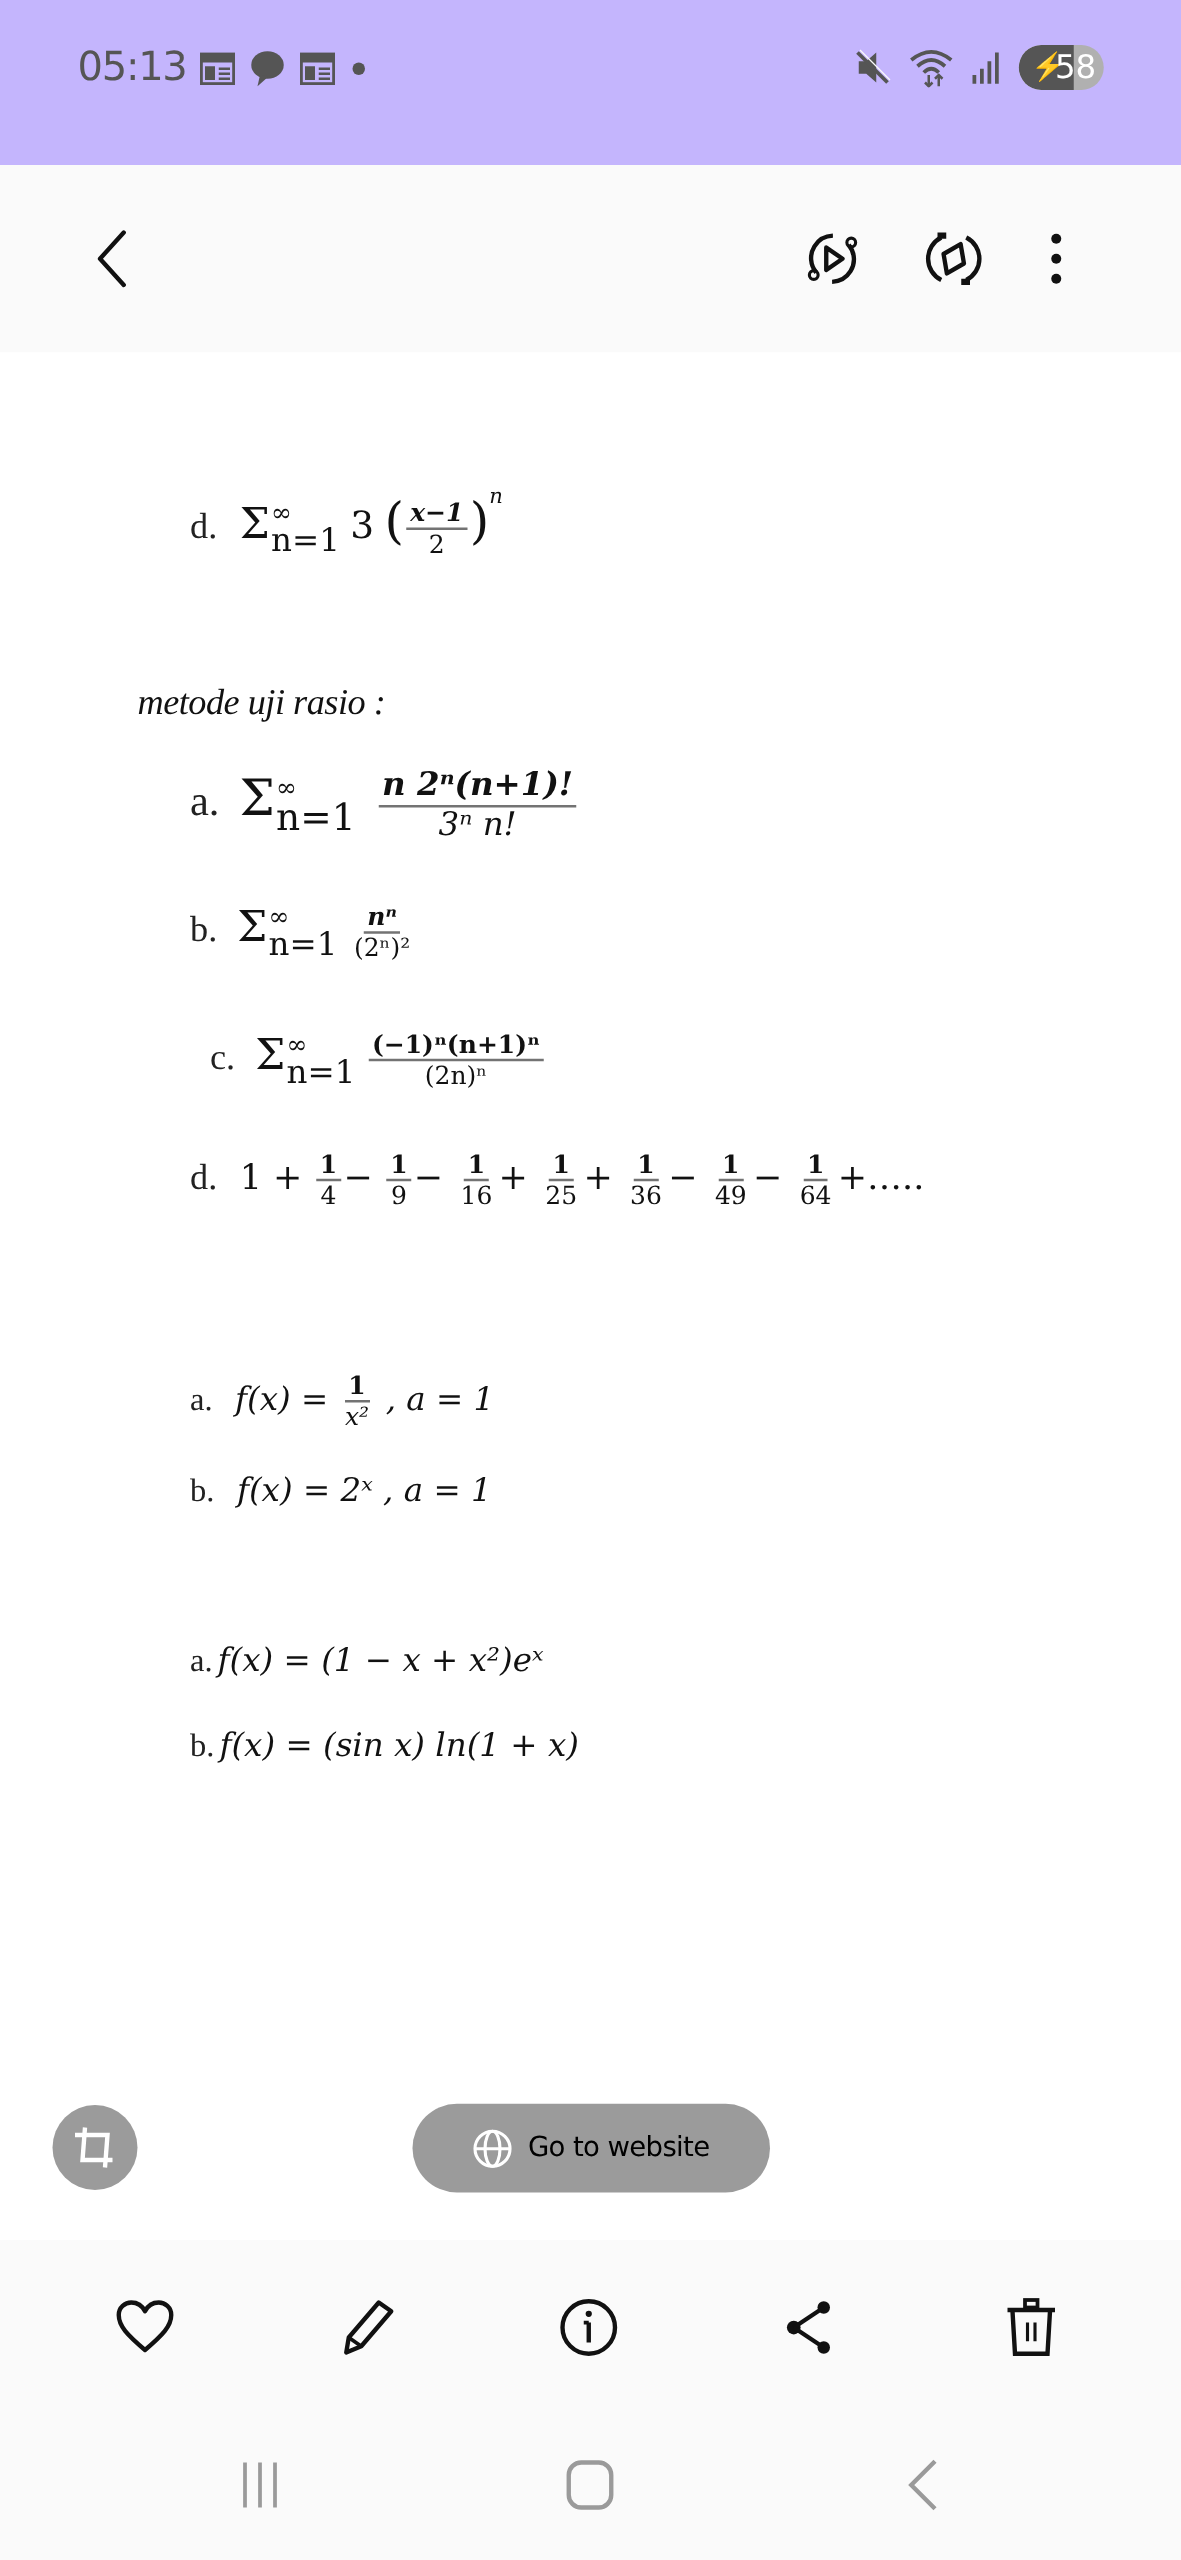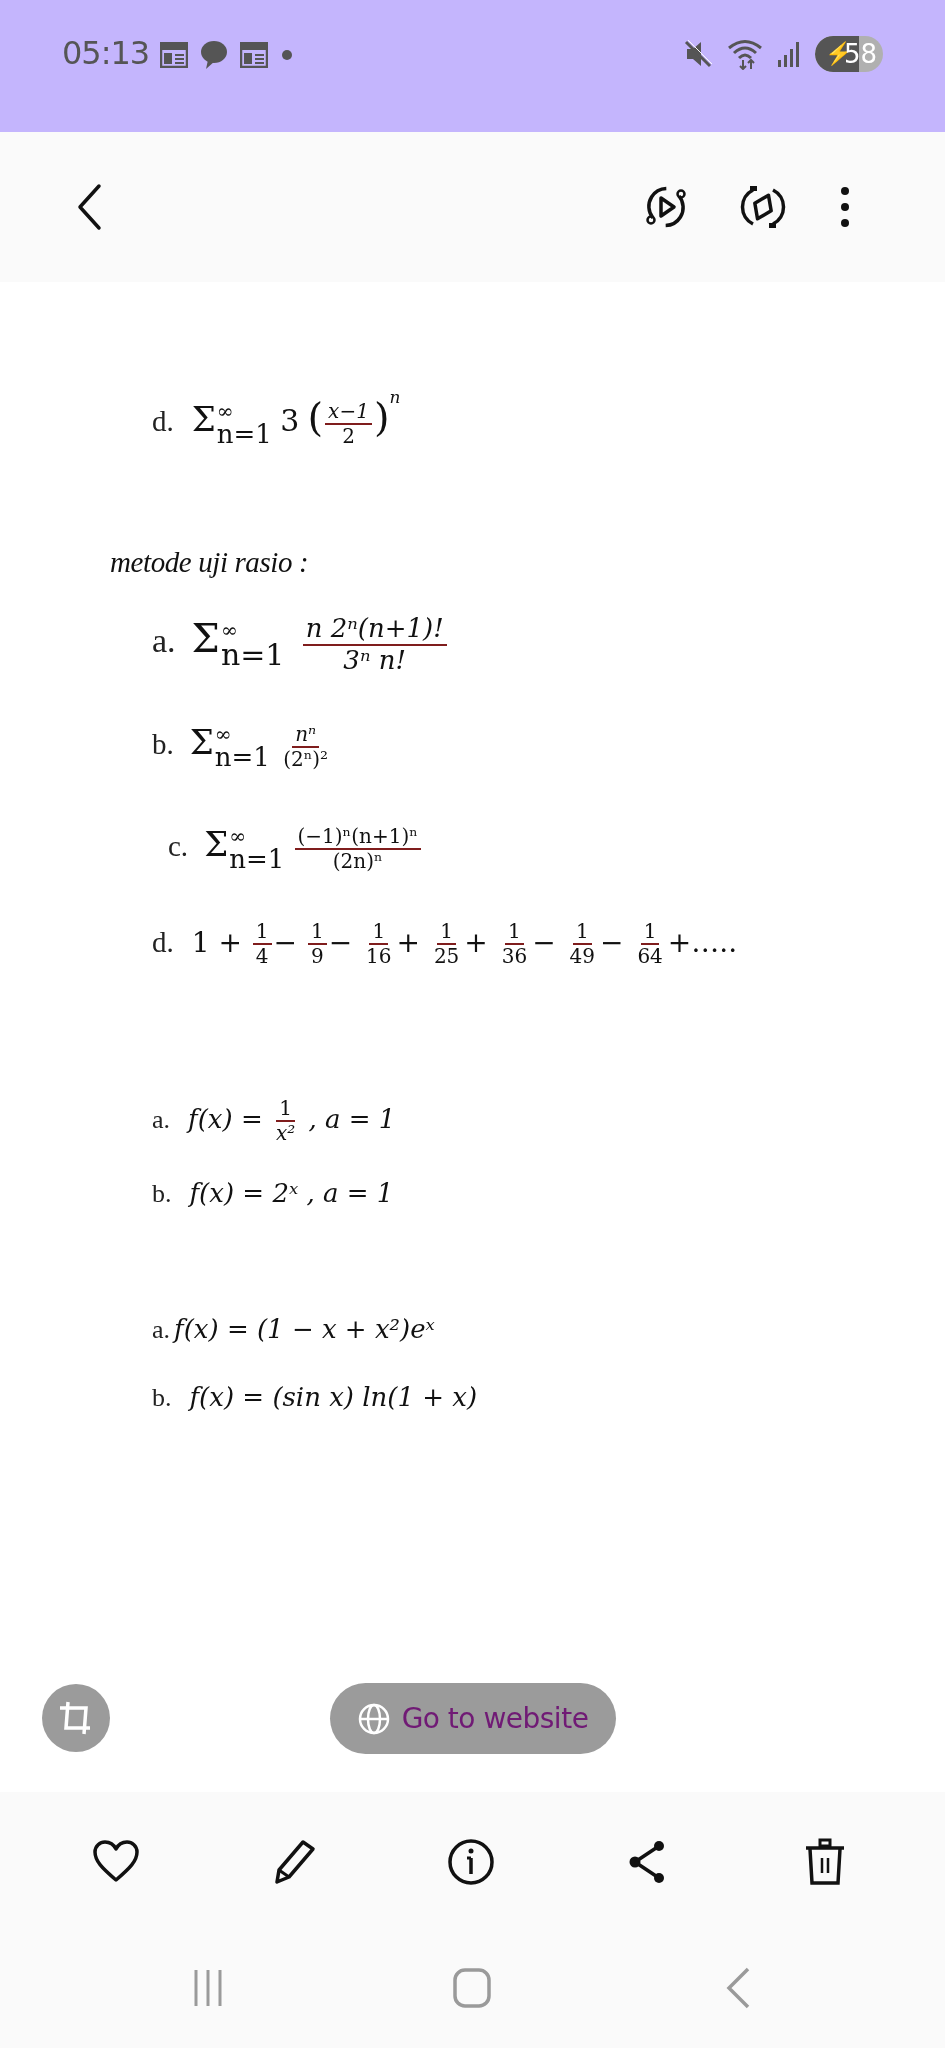--- a/index.html
+++ b/index.html
@@ -21,32 +21,32 @@
   .hdr-btn { position: absolute; top: 45px; width: 60px; height: 60px; display: flex; align-items: center; justify-content: center; cursor: pointer; }
 
   
   .doc { position: absolute; left: 0; top: 282px; width: 945px; height: 1510px; background: #ffffff; font-family: "Liberation Serif", serif; }
   .line { position: absolute; white-space: nowrap; }
   .qtext { font-size: 29px; color: #111; letter-spacing: -0.4px; }
   .math { font-family: "DejaVu Serif", serif; font-size: 26px; color: #111; }
   .label { font-family: "Liberation Serif", serif; font-size: 29px; color: #222; }
   .it { font-style: italic; }
   .frac { display: inline-flex; flex-direction: column; align-items: center; vertical-align: middle; margin: 0 2px; }
-  .frac .num { border-bottom: 2px solid #7f1d1d; padding: 0 3px; line-height: 1.15; }
+  .frac .num { border-bottom: 2px solid #737373; padding: 0 3px; line-height: 1.15; font-weight: bold; }
   .frac .den { padding: 0 3px; line-height: 1.15; }
   .small { font-size: 20px; }
   .sup { font-size: 0.65em; vertical-align: super; }
   .sig { font-size: 34px; }
   .limits { display: inline-flex; flex-direction: column; vertical-align: middle; font-size: 20px; line-height: 1; margin-left: 1px; }
   .limits .lo { font-size: 26px; }
 
   
   .crop-btn { position: absolute; left: 42px; top: 1684px; width: 68px; height: 68px; border-radius: 50%; background: #9b9b9b; display: flex; align-items: center; justify-content: center; cursor: pointer; }
   .goto-btn { position: absolute; left: 330px; top: 1683px; width: 286px; height: 71px; border-radius: 36px; background: #9b9b9b; display: flex; align-items: center; justify-content: center; gap: 12px; cursor: pointer; }
-  .goto-btn span.txt { color: #701a75; font-family: "DejaVu Sans", sans-serif; font-size: 28px; letter-spacing: -0.5px; }
+  .goto-btn span.txt { color: #000000; font-family: "DejaVu Sans", sans-serif; font-size: 22px; letter-spacing: -0.5px; }
 
   
   .toolbar { position: absolute; left: 0; top: 1792px; width: 945px; height: 136px; background: #fafafa; }
   .tb-btn { position: absolute; top: 40px; width: 60px; height: 60px; display: flex; align-items: center; justify-content: center; cursor: pointer; }
 
   
   .navbar { position: absolute; left: 0; top: 1928px; width: 945px; height: 120px; background: #fafafa; }
   .nav-btn { position: absolute; top: 30px; width: 60px; height: 60px; display: flex; align-items: center; justify-content: center; cursor: pointer; }
 </style>
 </head>
@@ -252,21 +252,21 @@
     <span class="label" style="font-size:26px;">b.</span>
     <span class="math it" style="margin-left:14px;">f(x) = 2ˣ , a = 1</span>
   </div>
 
   <div class="line" style="left:152px; top:1032px;">
     <span class="label" style="font-size:26px;">a.</span>
     <span class="math it" style="">f(x) = (1 − x + x²)eˣ</span>
   </div>
   <div class="line" style="left:152px; top:1100px;">
     <span class="label" style="font-size:26px;">b.</span>
-    <span class="math it" style="margin-left:14px;">f(x) = (sin x) ln(1 + x)</span>
+    <span class="math it" style="">f(x) = (sin x) ln(1 + x)</span>
   </div>
 </div>
 
 <div class="crop-btn">
   <svg width="36" height="40" viewBox="0 0 36 40">
       <path d="M10 4 L8 30 L32 30" fill="none" stroke="#fff" stroke-width="3.5"></path>
       <path d="M2 10 L28 10 L26 36" fill="none" stroke="#fff" stroke-width="3.5"></path>
     </svg>
 </div>
 <div class="goto-btn">

